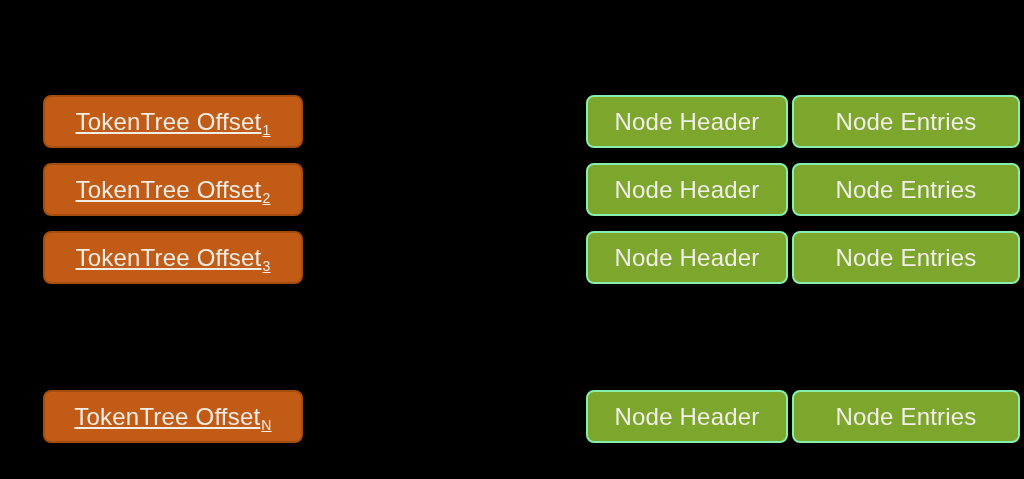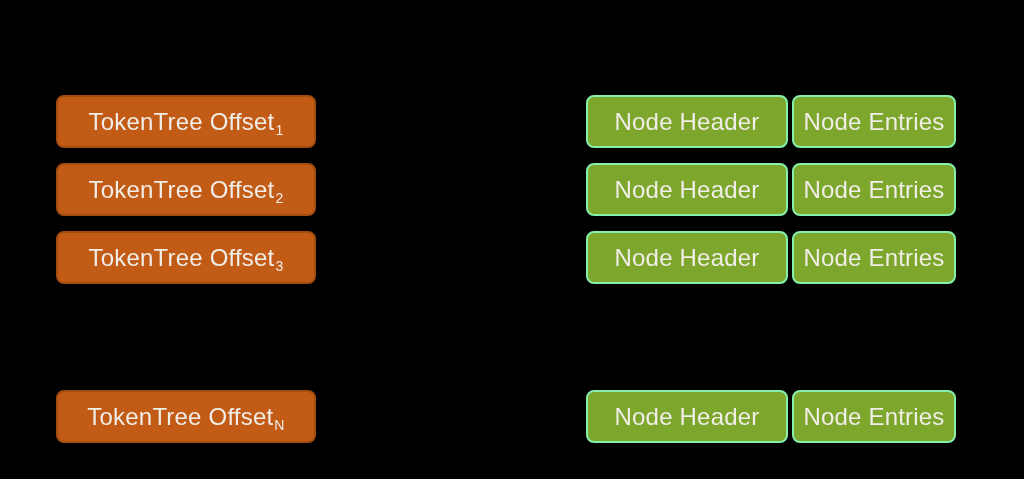--- a/index.html
+++ b/index.html
@@ -22,31 +22,32 @@
     border-radius: 8px;
     display: flex;
     align-items: center;
     justify-content: center;
     font-size: 24px;
     color: #F1EDE7;
     letter-spacing: 0.2px;
     white-space: nowrap;
   }
   .offset-box {
-    left: 56px;
+    left: 43px;
     width: 260px;
     background: #C25B16;
     border: 2px solid #A34D0F;
+    text-decoration: underline;
   }
   .node-box {
     background: #7CA62C;
     border: 2px solid #86efac;
   }
   .node-header-box { left: 586px; width: 202px; }
-  .node-entries-box { left: 792px; width: 164px; justify-content: center; }
+  .node-entries-box { left: 792px; width: 228px; justify-content: center; }
   .row-0 { top: 95px; }
   .row-1 { top: 163px; }
   .row-2 { top: 231px; }
   .row-3 { top: 390px; }
   .subscript {
     font-size: 14px;
     align-self: flex-end;
     margin-bottom: 9px;
     margin-left: 1px;
     line-height: 1;

